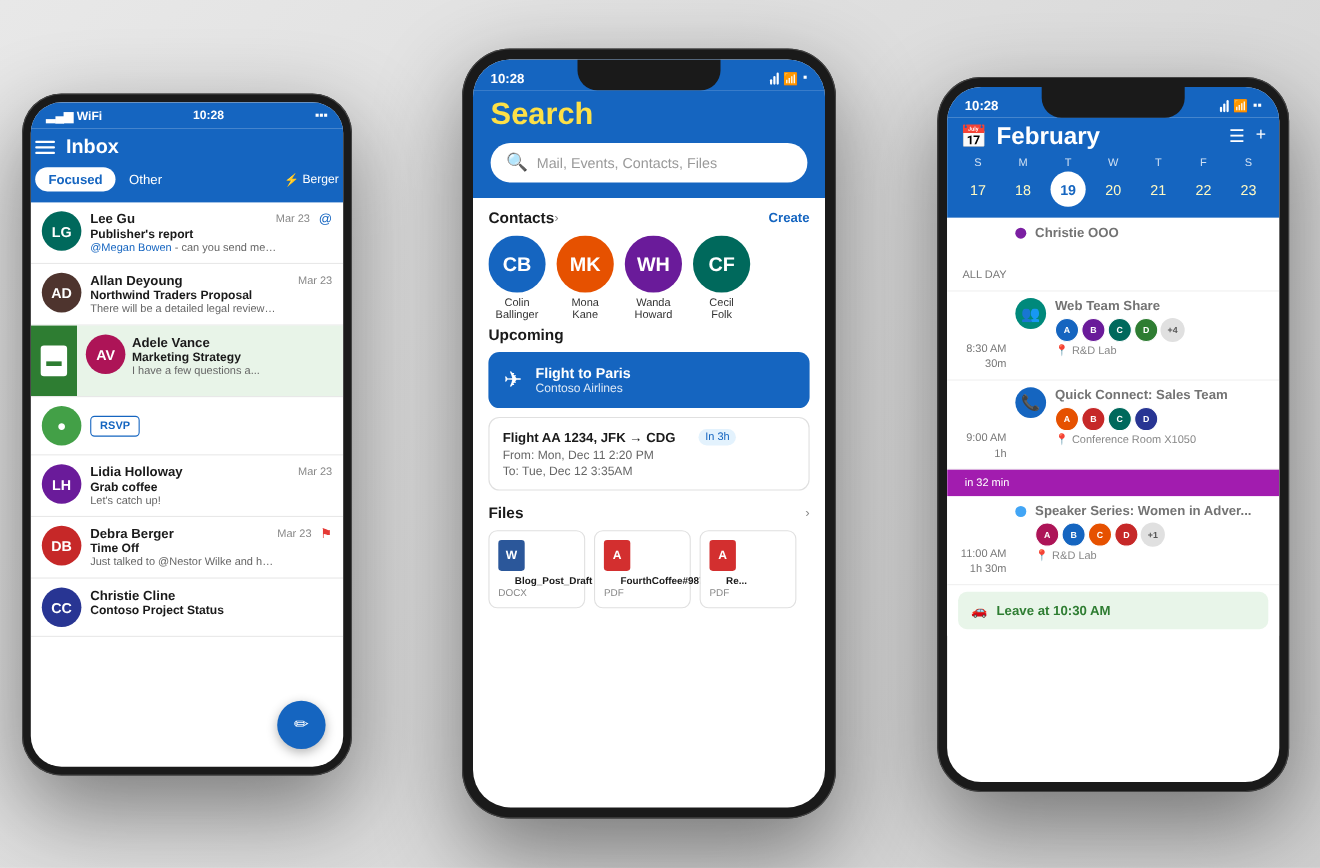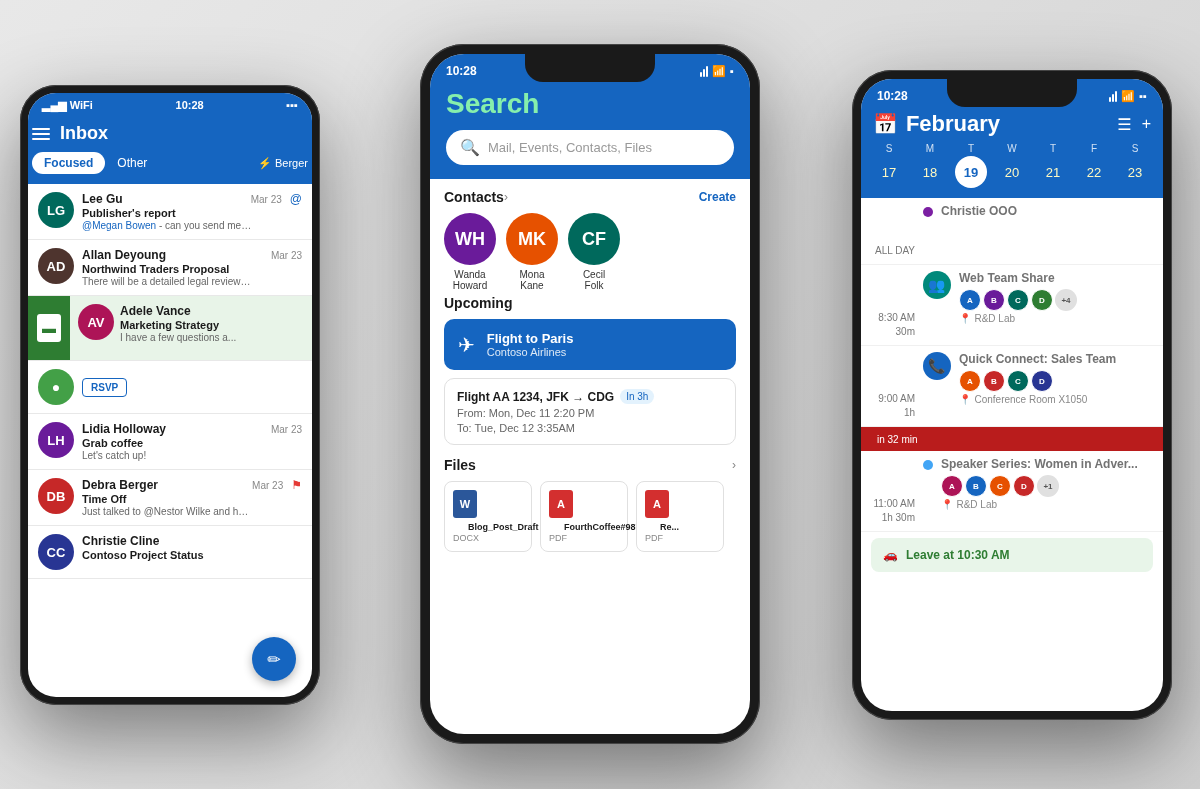--- a/index.html
+++ b/index.html
@@ -231,21 +231,21 @@
       box-shadow: 0 3px 10px rgba(0,0,0,0.3);
       cursor: pointer;
       z-index: 10;
     }
 
     
     .search-header {
       background: #1565c0;
       padding: 6px 16px 14px;
     }
-    .search-title { font-size: 28px; font-weight: 800; color: #86efac; margin-bottom: 10px; }
+    .search-title { font-size: 28px; font-weight: 800; color: #fde047; margin-bottom: 10px; }
     .search-box {
       background: #fff;
       border-radius: 22px;
       display: flex;
       align-items: center;
       gap: 8px;
       padding: 8px 14px;
     }
     .search-box-text { font-size: 13px; color: #999; }
 
@@ -282,21 +282,21 @@
     .flight-airline { font-size: 11px; opacity: 0.85; }
 
     .flight-detail-card {
       background: #fff;
       border: 1px solid #e0e0e0;
       border-radius: 10px;
       padding: 10px 12px;
       font-size: 11px;
     }
     .flight-route { font-size: 12px; font-weight: 600; color: #1a1a1a; }
-    .flight-time-badge { background: #e3f2fd; color: #1565c0; font-size: 10px; padding: 2px 6px; border-radius: 10px; margin-left: 6px; }
+    .flight-time-badge { background: #e3f2fd; color: #1565c0; font-size: 10px; padding: 2px 6px; border-radius: 10px; margin-left: 21px; }
     .flight-from-to { color: #666; margin-top: 3px; }
 
     .files-section { padding: 6px 14px; }
     .files-grid { display: flex; gap: 8px; margin-top: 6px; }
     .file-card {
       background: #fff;
       border: 1px solid #e0e0e0;
       border-radius: 8px;
       padding: 8px;
       width: 88px;
@@ -585,26 +585,30 @@
 
       <div class="search-section">
         <div class="section-header">
           <span class="section-title">Contacts</span>
           <span style="font-size:12px;color:#888;">›</span>
           <span style="flex:1;"></span>
           <span class="create-btn">Create</span>
         </div>
         <div class="contacts-row">
           <div class="contact-item">
-            <div class="contact-avatar av-purple">WH</div>
-            <div class="contact-name">Wanda<br>Howard</div>
+            <div class="contact-avatar av-blue">CB</div>
+            <div class="contact-name">Colin<br>Ballinger</div>
           </div>
           <div class="contact-item">
             <div class="contact-avatar av-orange">MK</div>
             <div class="contact-name">Mona<br>Kane</div>
+          </div>
+          <div class="contact-item">
+            <div class="contact-avatar av-purple">WH</div>
+            <div class="contact-name">Wanda<br>Howard</div>
           </div>
           <div class="contact-item">
             <div class="contact-avatar av-teal">CF</div>
             <div class="contact-name">Cecil<br>Folk</div>
           </div>
         </div>
       </div>
 
       <div class="upcoming-section">
         <div class="upcoming-title">Upcoming</div>
@@ -751,21 +755,21 @@
               <div class="mini-avatar av-teal">C</div>
               <div class="mini-avatar av-indigo">D</div>
             </div>
             <div class="cal-location">
               <span>📍</span>
               <span>Conference Room X1050</span>
             </div>
           </div>
         </div>
 
-        <div style="background:#b91c1c;padding:2px 10px;">
+        <div style="background:#a21caf;padding:2px 10px;">
           <span class="in-countdown" style="background:transparent;font-size:10px;color:#fff;">in 32 min</span>
         </div>
         <div class="cal-event">
           <div class="cal-time">
             <div>11:00 AM</div>
             <div>1h 30m</div>
           </div>
           <div class="cal-dot light-blue"></div>
           <div class="cal-event-content">
             <div class="cal-event-title">Speaker Series: Women in Adver...</div>

